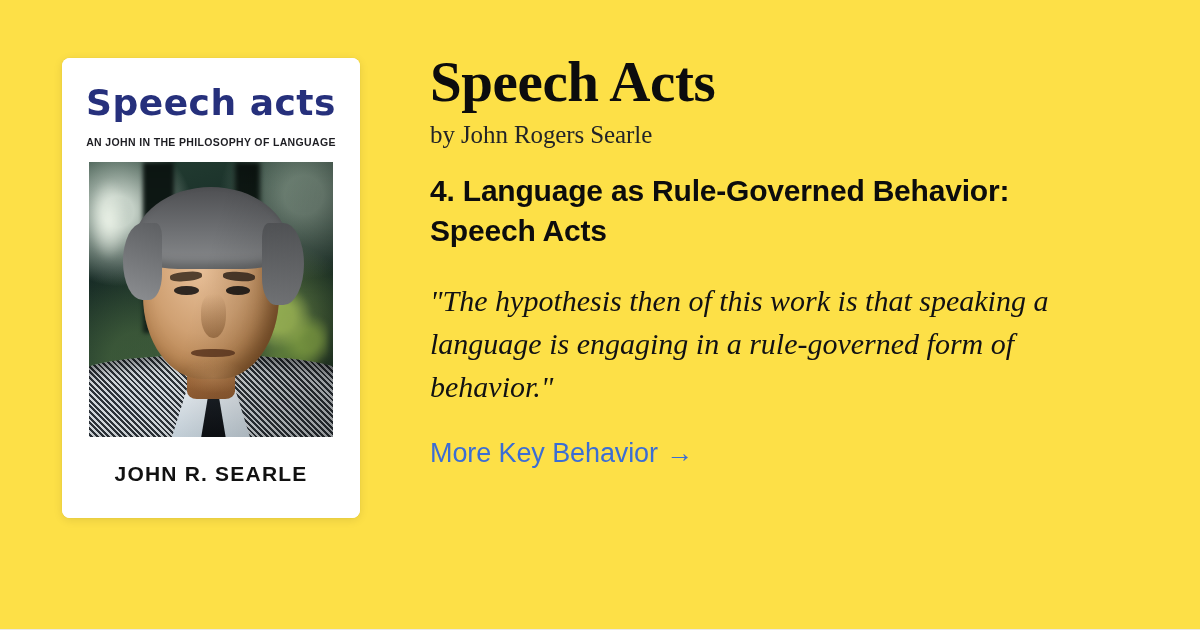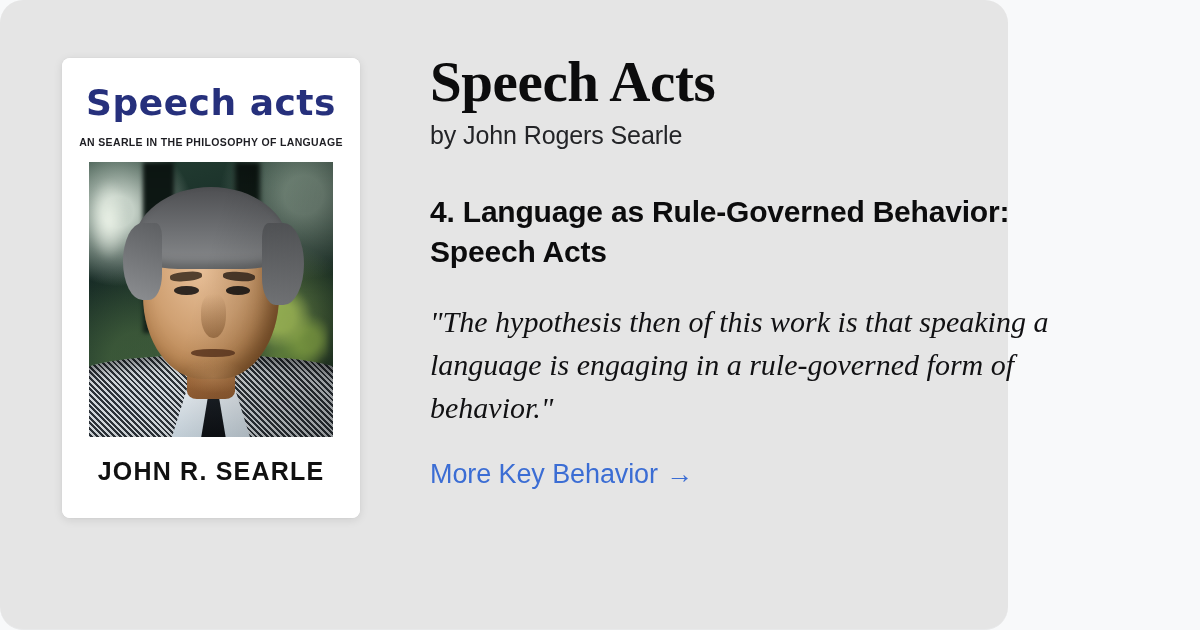--- a/index.html
+++ b/index.html
@@ -8,29 +8,28 @@
   }
   body {
     width: 1200px;
     height: 630px;
     background: #f8f9fa;
     font-family: "Liberation Sans", sans-serif;
     overflow: hidden;
     position: relative;
   }
   .page {
-    width: 1008px;
+    width: 1200px;
     height: 630px;
     box-sizing: border-box;
     border-bottom: 1px solid #e8e9ea;
     display: flex;
     align-items: flex-start;
     position: relative;
-    background: #e5e5e5;
-    border-radius: 23px;
+    background: #fde047;
   }
 
   
   .cover-card {
     position: absolute;
     left: 62px;
     top: 58px;
     width: 298px;
     height: 460px;
     background: #ffffff;
@@ -78,21 +77,21 @@
     background: #0f2b24;
   }
   .cover-author {
     position: absolute;
     bottom: 32px;
     left: 0;
     width: 100%;
     text-align: center;
     font-family: "Liberation Sans", sans-serif;
     font-weight: bold;
-    font-size: 25px;
+    font-size: 21px;
     letter-spacing: 1.2px;
     color: #111111;
   }
 
   
   .ph { position: absolute; }
   .ph-bg {
     inset: 0;
     background:
       radial-gradient(circle at 12% 18%, rgba(225,235,225,0.85) 0 5%, rgba(0,0,0,0) 24%),
@@ -201,24 +200,24 @@
   .book-title {
     font-family: "Liberation Serif", serif;
     font-weight: bold;
     font-size: 57px;
     line-height: 1.04;
     color: #0c0c0d;
     margin: 0 0 10px 0;
     letter-spacing: -0.4px;
   }
   .book-byline {
-    font-family: Liberation Sans, sans-serif;
+    font-family: Liberation Serif, serif;
     font-size: 25px;
     color: #232427;
-    margin: 0 0 42px 0;
+    margin: 0 0 22px 0;
     letter-spacing: -0.1px;
   }
   .chapter-heading {
     font-family: "Liberation Sans", sans-serif;
     font-weight: bold;
     font-size: 30px;
     line-height: 1.32;
     color: #0c0c0d;
     margin: 0 0 30px 0;
     max-width: 600px;
@@ -246,21 +245,21 @@
 </style>
 </head>
 <body>
 
 <div class="page">
 
   <div class="cover-card">
     <div class="cover-inner">
 
       <div class="cover-title">Speech acts</div>
-      <div class="cover-subtitle">AN SEARLE IN THE PHILOSOPHY OF LANGUAGE</div>
+      <div class="cover-subtitle">AN JOHN IN THE PHILOSOPHY OF LANGUAGE</div>
 
       <div class="cover-photo">
         <div class="ph ph-bg"></div>
         <div class="ph ph-trunk-a"></div>
         <div class="ph ph-trunk-b"></div>
         <div class="ph ph-light"></div>
         <div class="ph ph-leaf"></div>
         <div class="ph ph-jacket"></div>
         <div class="ph ph-shirt"></div>
         <div class="ph ph-tie"></div>

